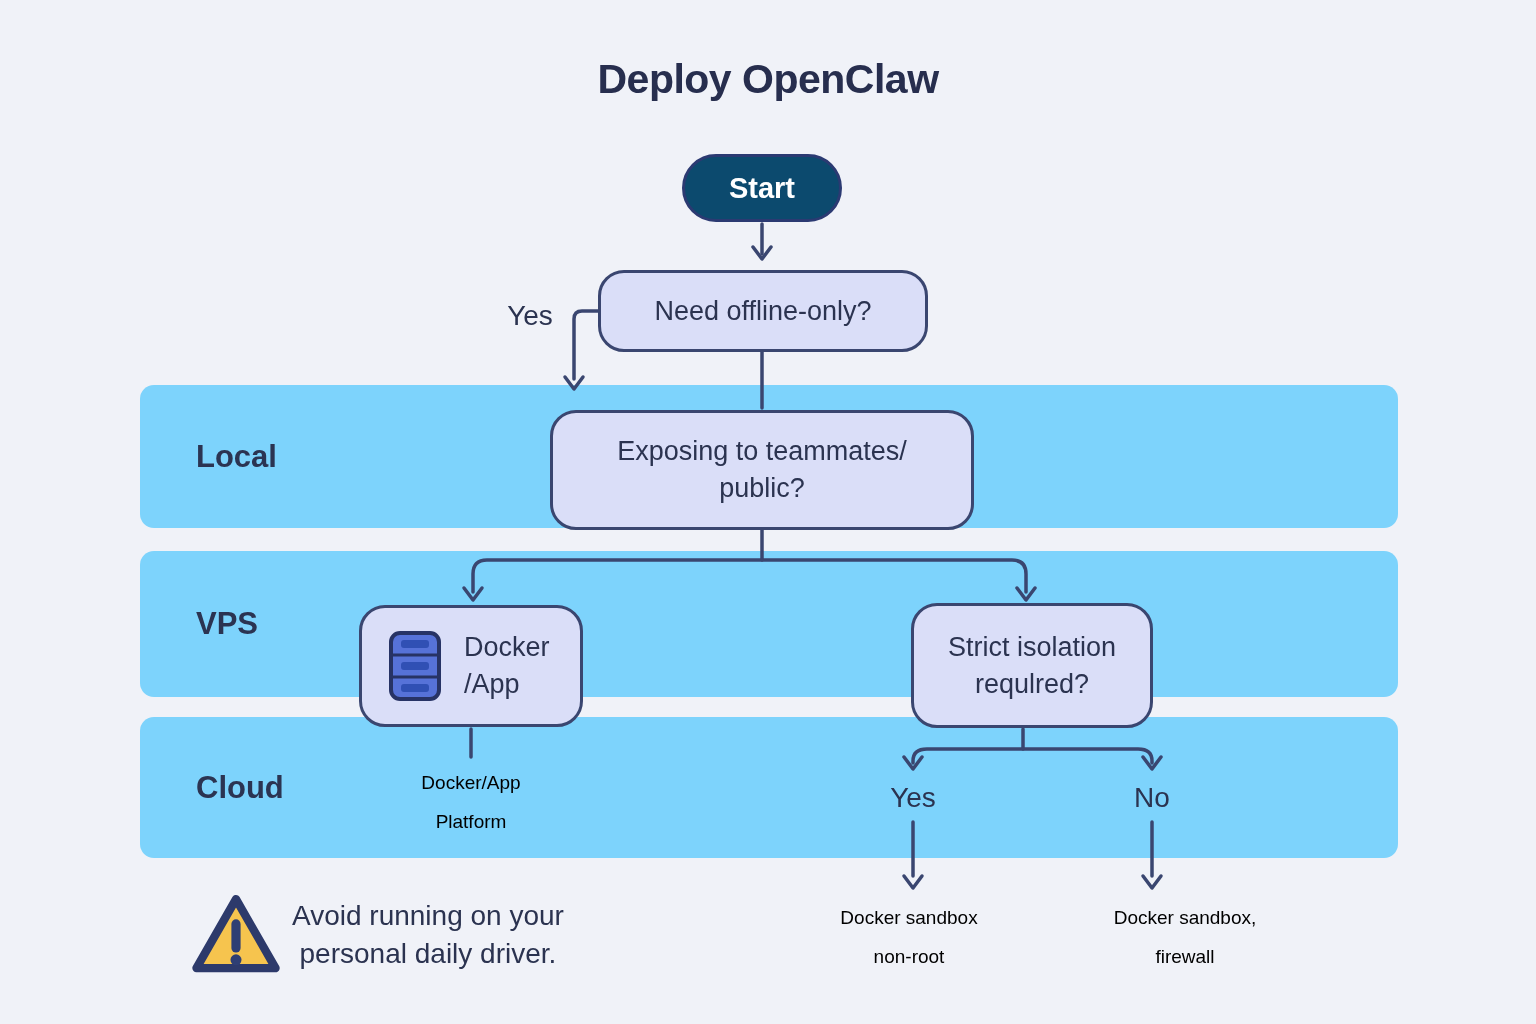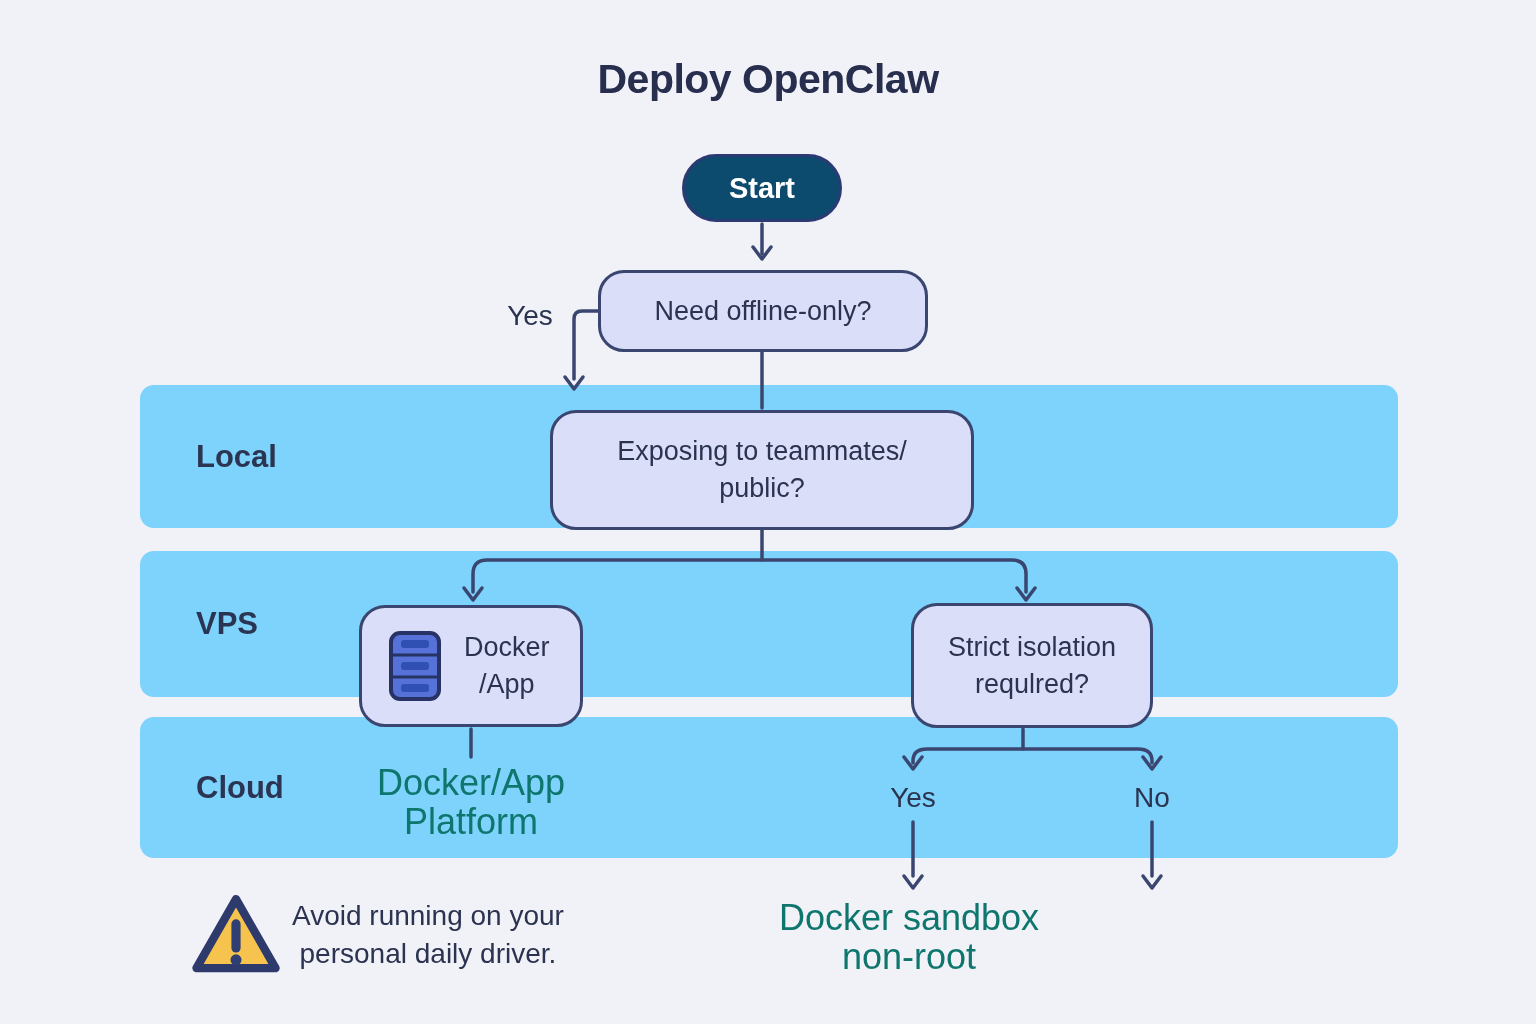--- a/index.html
+++ b/index.html
@@ -42,26 +42,26 @@
   .start-node{
     left:682px;top:154px;width:160px;height:68px;
     background:#0c4a6e;border:3px solid #2b3a72;border-radius:34px;
     color:#ffffff;font-size:29px;font-weight:700;
   }
   .need-node{left:598px;top:270px;width:330px;height:82px;text-align:right;}
   .exposing-node{left:550px;top:410px;width:424px;height:120px;}
   .docker-node{left:359px;top:605px;width:224px;height:122px;justify-content:flex-start;}
   .strict-node{left:902px;top:603px;width:242px;height:125px;margin-left:9px;}
   .docker-node .icon-wrap{margin-left:26px;flex:0 0 auto;display:flex;}
-  .docker-node .docker-text{margin-left:22px;text-align:center;}
+  .docker-node .docker-text{margin-left:22px;text-align:left;}
   .edge-label{
     position:absolute;font-size:28px;color:#2b3350;text-align:center;
   }
   .leaf{
-    position:absolute;font-size:36px;line-height:39px;color:#0f766e;
+    position:absolute;font-size:19px;line-height:39px;color:#000000;
     text-align:center;
   }
   .connectors{position:absolute;left:0;top:0;pointer-events:none;}
   .warning-icon{position:absolute;left:190px;top:890px;}
   .warning-text{
     position:absolute;left:292px;top:897px;
     font-size:28px;line-height:38px;color:#2b3350;text-align:center;
   }
 </style>
 </head>
@@ -154,20 +154,24 @@
   <div class="edge-label" style="left:1102px;top:782px;width:100px;">No</div>
 
   <div class="leaf" style="left:341px;top:763px;width:260px;">
     <div>Docker/App</div>
     <div>Platform</div>
   </div>
   <div class="leaf" style="left:778px;top:898px;width:262px;">
     <div>Docker sandbox</div>
     <div>non-root</div>
   </div>
+  <div class="leaf" style="left:1040px;top:898px;width:290px;">
+    <div>Docker sandbox,</div>
+    <div>firewall</div>
+  </div>
 
   <div class="warning-icon">
     <svg width="92" height="90" viewBox="0 0 100 96">
       <path d="M 50 9 L 93 84 L 7 84 Z" fill="#f6c44e" stroke="#2d3a6b" stroke-width="9" stroke-linejoin="round"></path>
       <line x1="50" y1="36" x2="50" y2="62" stroke="#2f3f74" stroke-width="10" stroke-linecap="round"></line>
       <circle cx="50" cy="75" r="6" fill="#2f3f74"></circle>
     </svg>
   </div>
   <div class="warning-text">
     <div>Avoid running on your</div>

